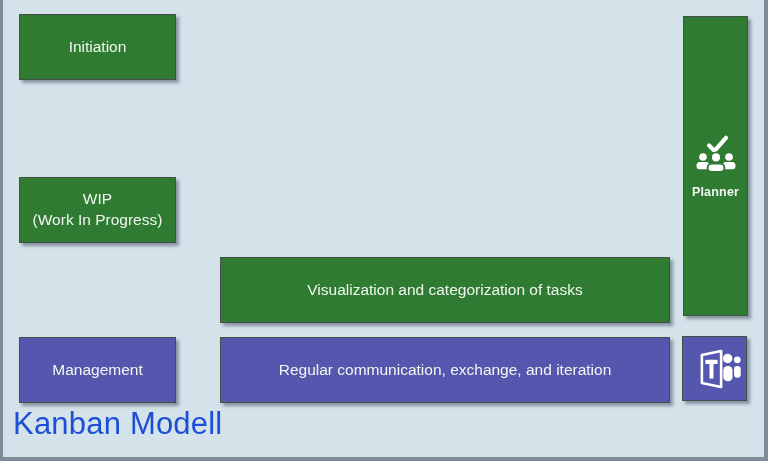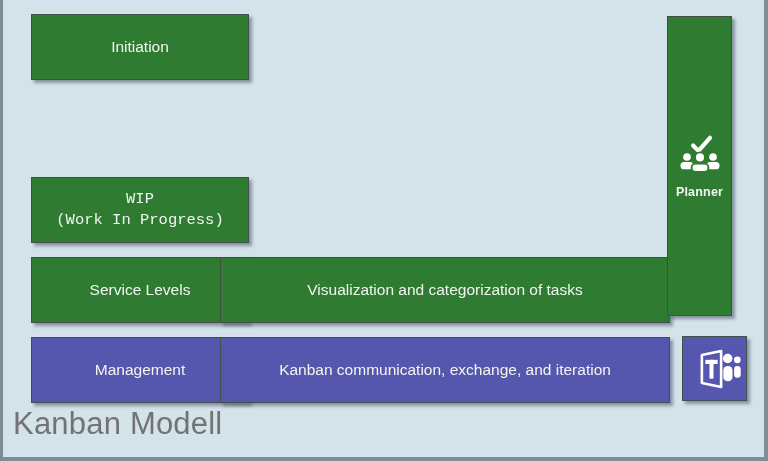--- a/index.html
+++ b/index.html
@@ -25,43 +25,43 @@
     color: #f2f6f0;
     display: flex;
     align-items: center;
     justify-content: center;
     text-align: center;
   }
   .c-green  { background: #2e7b31; }
   .c-purple { background: #5457ad; }
 
   .row-label {
-    left: 28px;
-    width: 218px;
+    left: 16px;
+    width: 157px;
     height: 66px;
     font-size: 15.5px;
     line-height: 1.35;
     white-space: pre-line;
   }
   .row-desc {
     left: 217px;
     width: 450px;
     height: 66px;
     font-size: 15.5px;
     line-height: 1.32;
     padding: 0 14px;
   }
   .r0 { top: 14px; }
   .r1 { top: 95px; }
-  .r2 { top: 177px; font-family: Liberation Mono, monospace; }
+  .r2 { top: 177px; }
   .r3 { top: 257px; }
   .r4 { top: 337px; }
 
   .planner-bar {
-    left: 664px;
+    left: 680px;
     top: 16px;
     width: 65px;
     height: 300px;
     flex-direction: column;
   }
   .planner-bar .app-label {
     margin-top: 5px;
     font-size: 12.5px;
     font-weight: 700;
     letter-spacing: 0.2px;
@@ -72,42 +72,41 @@
     top: 336px;
     width: 65px;
     height: 65px;
   }
 
   .page-title {
     position: absolute;
     left: 10px;
     top: 406px;
     font-size: 31px;
-    color: #737373;
+    color: #1d4ed8;
     letter-spacing: 0.2px;
   }
 
   svg { display:block; }
 </style>
 </head>
 <body>
 
 <div class="frame">
 
   <div class="box row-label r0 c-green">Initiation</div>
 
 
   <div class="box row-label r2 c-green">WIP
 (Work In Progress)</div>
 
-  <div class="box row-label r3 c-green">Service Levels</div>
   <div class="box row-desc r3 c-green">Visualization and categorization of tasks</div>
 
   <div class="box row-label r4 c-purple">Management</div>
-  <div class="box row-desc r4 c-purple">Kanban communication, exchange, and iteration</div>
+  <div class="box row-desc r4 c-purple">Regular communication, exchange, and iteration</div>
 
   <div class="box planner-bar c-green">
     <span>
       <svg width="46" height="46" viewBox="0 0 60 60" aria-hidden="true">
         <path d="M21 15 L28 22 L43 5" fill="none" stroke="#ffffff" stroke-width="5.5" stroke-linecap="round" stroke-linejoin="round"></path>
         <g fill="#ffffff">
           <circle cx="13" cy="30" r="5"></circle>
           <rect x="4.5" y="36.5" width="17" height="9.5" rx="4.75"></rect>
           <circle cx="47" cy="30" r="5"></circle>
           <rect x="38.5" y="36.5" width="17" height="9.5" rx="4.75"></rect>

